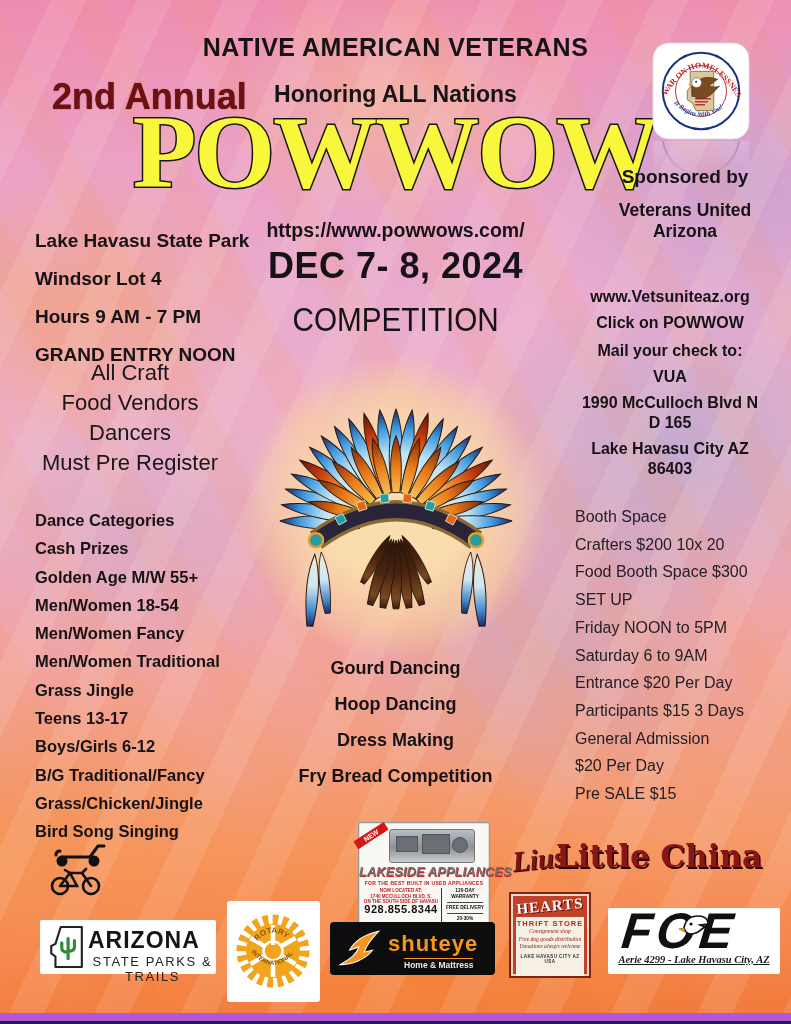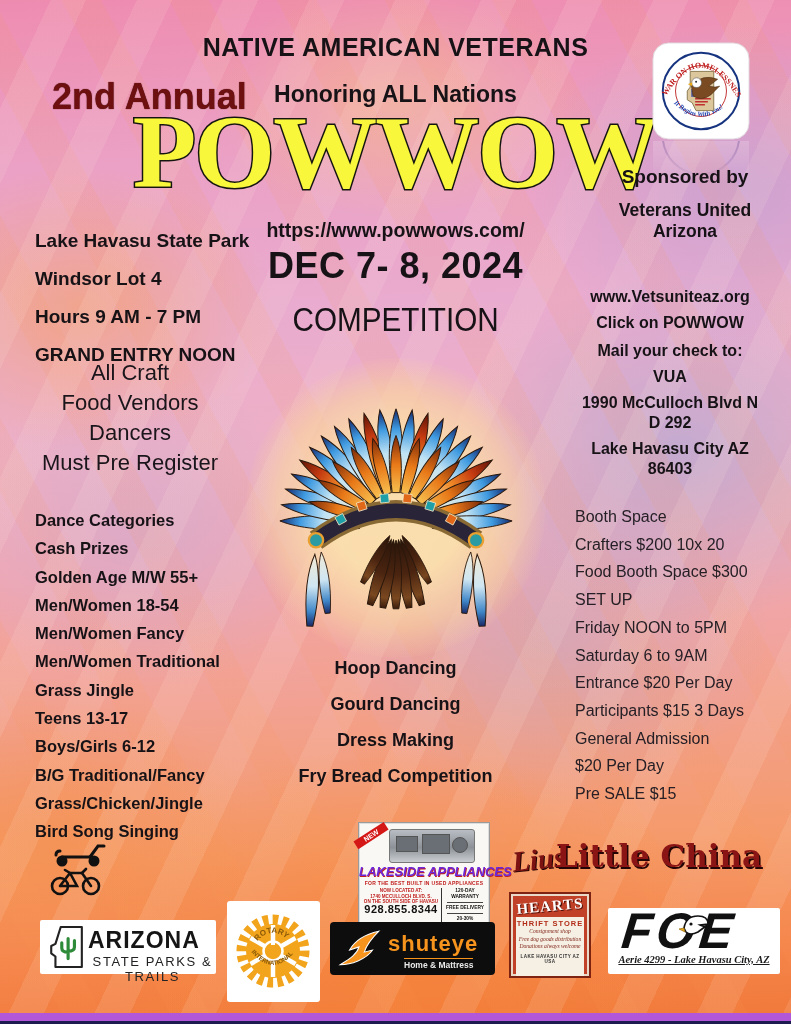--- a/index.html
+++ b/index.html
@@ -74,21 +74,21 @@
   .scooter{left:52px;top:841px;}
   .bike{left:49px;top:866px;}
 
   .lakeside{left:358px;top:822px;width:130px;height:100px;background:#faf8f4;border:1px solid #9a9a9a;box-shadow:0 0 0 1px #ddd inset;font-family:"Liberation Sans",sans-serif;}
   .lk-new{position:absolute;left:-6px;top:8px;background:#d41818;color:#fff;font-size:7px;font-weight:bold;
     padding:1px 10px;transform:rotate(-33deg);text-align:center;line-height:7px;}
   .lk-appl{position:absolute;left:30px;top:6px;width:84px;height:32px;
     background:linear-gradient(180deg,#b9bec4,#8d9298 55%,#caced2);border-radius:3px;border:1px solid #777;}
   .lk-appl i{position:absolute;display:block;background:#6a6f75;border:1px solid #555;}
   .lk-name{position:absolute;left:0;top:41px;width:100%;text-align:center;font-size:13px;font-weight:bold;font-style:italic;
-    color:#6d28d9;text-shadow:.6px .6px 0 #c02020;white-space:nowrap;}
+    color:#737373;text-shadow:.6px .6px 0 #c02020;white-space:nowrap;}
   .lk-tag{position:absolute;left:0;top:57px;width:100%;text-align:center;font-size:5px;font-weight:bold;color:#c02020;letter-spacing:.3px;}
   .lk-left{position:absolute;left:4px;top:65px;width:76px;text-align:center;font-size:4.6px;font-weight:bold;color:#c02020;line-height:5.6px;}
   .lk-phone{font-size:11px;color:#111;letter-spacing:.5px;margin-top:2px;text-align:center;}
   .lk-right{position:absolute;right:3px;top:65px;width:42px;border-left:1px solid #333;text-align:center;
     font-size:4.8px;font-weight:bold;color:#111;line-height:6px;padding-left:2px;}
   .lk-right hr{border:none;border-top:.5px solid #444;margin:2px 3px;}
 
   .lchina-script{left:512px;top:843px;font-family:"Liberation Serif",serif;font-style:italic;font-weight:bold;
     font-size:29px;color:#7c1212;transform:rotate(-6deg);text-shadow:1px 1px 0 #220404;}
   .lchina{left:556px;top:838px;font-family:"DejaVu Serif",serif;font-weight:bold;font-size:31px;
@@ -313,33 +313,33 @@
           <use href="#fh" transform="translate(80,14) rotate(6) scale(.9)" fill="url(#fWd)"></use>
           <circle cx="-84" cy="16" r="7.5" fill="#2a9ba3" stroke="#e8a030" stroke-width="2.5"></circle>
           <circle cx="84" cy="16" r="7.5" fill="#2a9ba3" stroke="#e8a030" stroke-width="2.5"></circle>
         </g>
       </g>
     </svg>
   </div>
 
   <div class="abs ctr events">
 
-  <div>Hoop Dancing</div>
-      <div>Gourd Dancing</div>
+  <div>Gourd Dancing</div>
+      <div>Hoop Dancing</div>
       <div>Dress Making</div>
       <div>Fry Bread Competition</div>
     </div>
 
   <div class="abs rc rc-web">www.Vetsuniteaz.org</div>
   <div class="abs rc rc-click">Click on POWWOW</div>
   <div class="abs rc rc-mail">Mail your check to:</div>
   <div class="abs rc rc-vua">VUA</div>
   <div class="abs rc rc-addr">
     <div>1990 McCulloch Blvd N</div>
-    <div>D 292</div>
+    <div>D 165</div>
   </div>
   <div class="abs rc rc-city">
     <div>Lake Havasu City AZ</div>
     <div>86403</div>
   </div>
   <div class="abs rinfo">
 
   <div>Booth Space</div>
       <div>Crafters $200 10x 20</div>
       <div>Food Booth Space $300</div>

